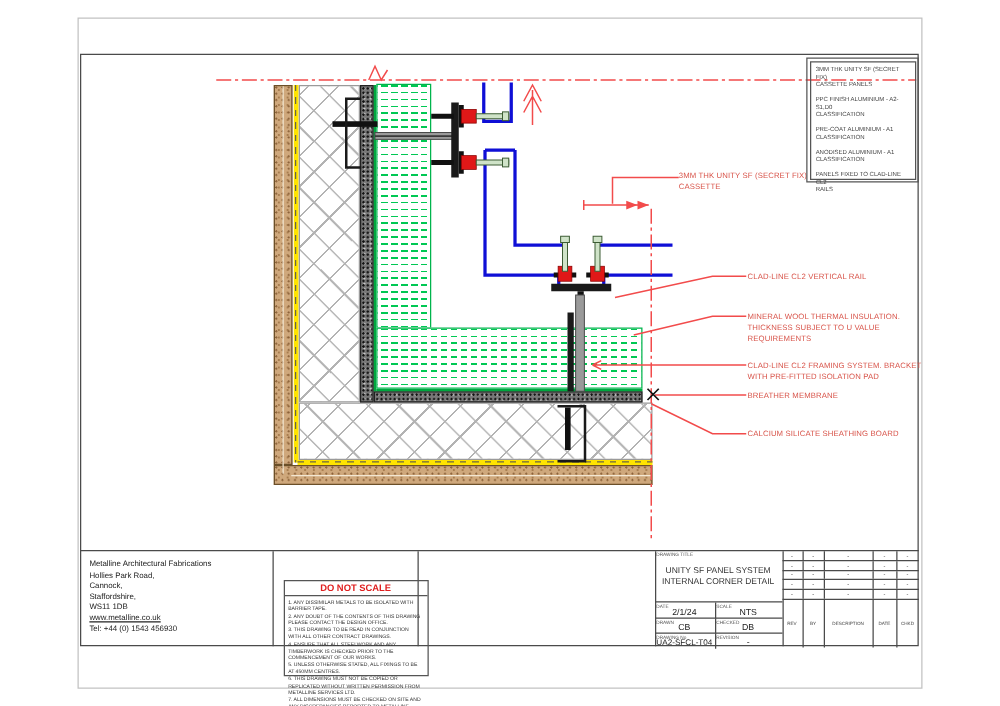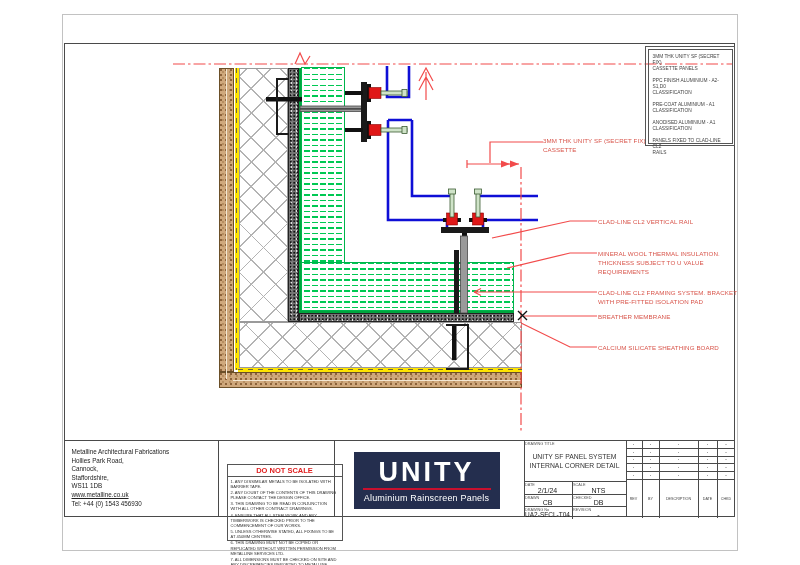--- a/index.html
+++ b/index.html
@@ -222,27 +222,20 @@
           <div>2. ANY DOUBT OF THE CONTENTS OF THIS DRAWING PLEASE CONTACT THE DESIGN OFFICE.</div>
           <div>3. THIS DRAWING TO BE READ IN CONJUNCTION WITH ALL OTHER CONTRACT DRAWINGS.</div>
           <div>4. ENSURE THAT ALL STEELWORK AND ANY TIMBERWORK IS CHECKED PRIOR TO THE COMMENCEMENT OF OUR WORKS.</div>
           <div>5. UNLESS OTHERWISE STATED, ALL FIXINGS TO BE AT 450MM CENTRES.</div>
           <div>6. THIS DRAWING MUST NOT BE COPIED OR REPLICATED WITHOUT WRITTEN PERMISSION FROM METALLINE SERVICES LTD.</div>
           <div>7. ALL DIMENSIONS MUST BE CHECKED ON SITE AND ANY DISCREPANCIES REPORTED TO METALLINE SERVICES LTD PRIOR TO COMMENCEMENT OF WORKS.</div>
         </div>
       </div>
     </div>
 
-    <div class="logocell">
-      <div class="logobox">
-        <div class="logoname">UNITY</div>
-        <div class="logorule"></div>
-        <div class="logotag">Aluminium Rainscreen Panels</div>
-      </div>
-    </div>
 
     <div class="infocell">
       <div class="irow" style="top:0;height:40px;border-top:none;">
         <div class="ilabel">DRAWING TITLE</div>
         <div class="ival titleval">UNITY SF PANEL SYSTEM
 INTERNAL CORNER DETAIL</div>
       </div>
       <div class="irow" style="top:40px;height:13px;">
         <div class="icol-div" style="left:48px;"></div>
         <div class="ilabel">DATE</div>

